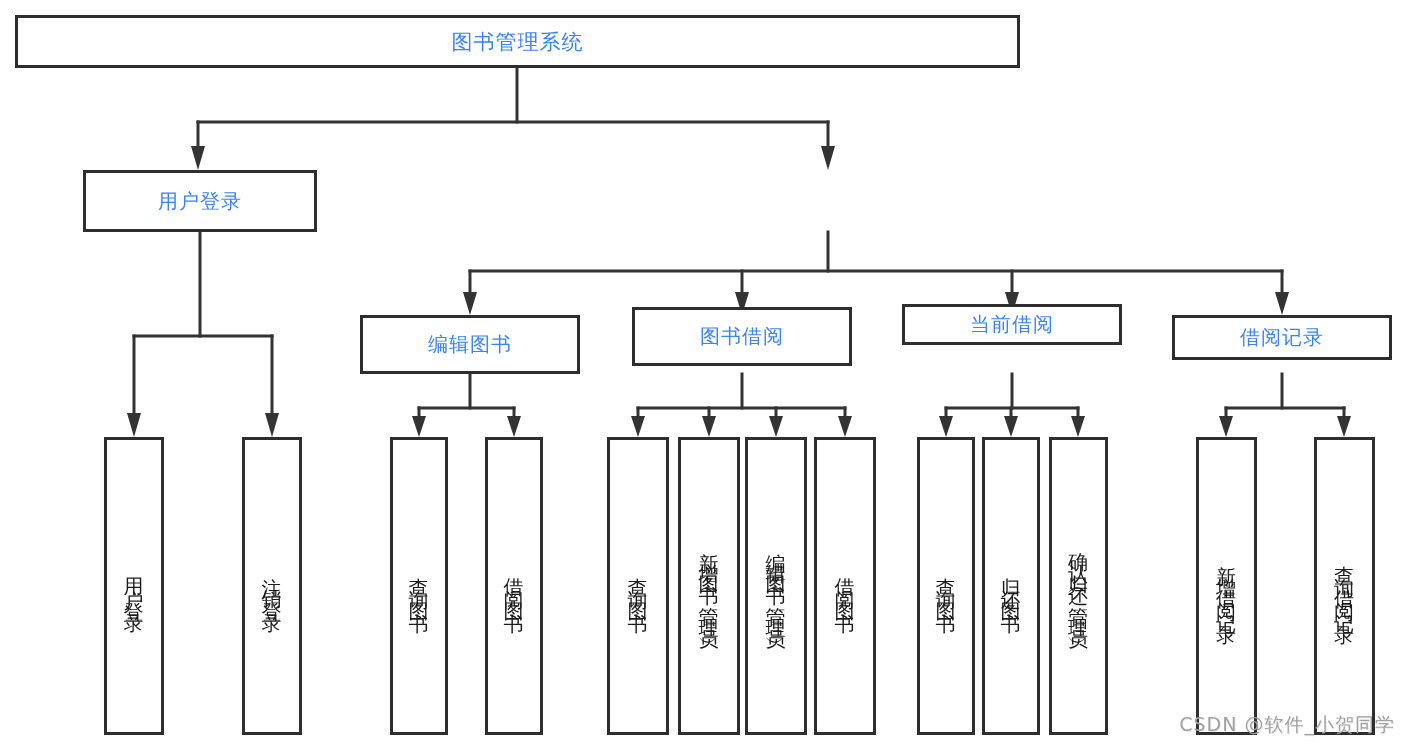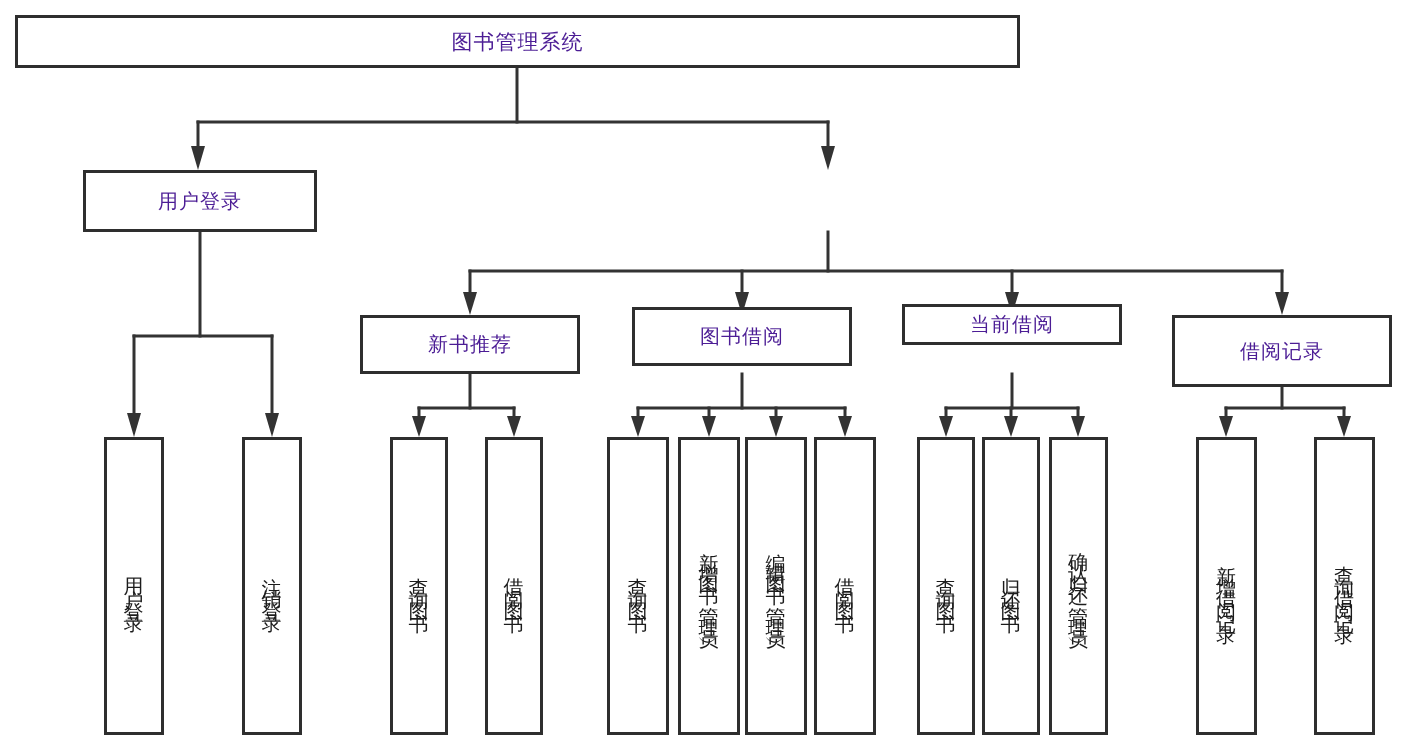--- a/index.html
+++ b/index.html
@@ -18,21 +18,21 @@
     pointer-events: none;
   }
   .box {
     position: absolute;
     box-sizing: border-box;
     border: 3px solid #2e2e2e;
     background: #ffffff;
     display: flex;
     align-items: center;
     justify-content: center;
-    color: #4c1d95;
+    color: #3b82f6;
     font-size: 20px;
     letter-spacing: 1px;
     text-align: center;
     white-space: nowrap;
   }
   .box.root { font-size: 21px; }
   .vbox {
     position: absolute;
     box-sizing: border-box;
     border: 3px solid #2e2e2e;
@@ -143,24 +143,24 @@
         <line x1="1344" y1="408" x2="1344" y2="418"></line>
         <polygon points="1337,416 1351,416 1344,437" stroke="none"></polygon>
       </g>
     </g>
   </svg>
 
   <div class="box root" style="left:15px; top:15px; width:1005px; height:53px;">图书管理系统</div>
 
   <div class="box" style="left:83px; top:170px; width:234px; height:62px;">用户登录</div>
 
-  <div class="box" style="left:360px; top:315px; width:220px; height:59px;">新书推荐</div>
+  <div class="box" style="left:360px; top:315px; width:220px; height:59px;">编辑图书</div>
   <div class="box" style="left:632px; top:307px; width:220px; height:59px;">图书借阅</div>
   <div class="box" style="left:902px; top:304px; width:220px; height:41px;">当前借阅</div>
-  <div class="box" style="left:1172px; top:315px; width:220px; height:72px;">借阅记录</div>
+  <div class="box" style="left:1172px; top:315px; width:220px; height:45px;">借阅记录</div>
 
   <div class="vbox" style="left:104px; top:437px; width:60px; height:298px;">
     <span class="vlabel">用户登录</span>
   </div>
   <div class="vbox" style="left:242px; top:437px; width:60px; height:298px;">
     <span class="vlabel">注销登录</span>
   </div>
 
   <div class="vbox" style="left:390px; top:437px; width:58px; height:298px;">
     <span class="vlabel">查询图书</span>
@@ -192,14 +192,15 @@
     <span class="vlabel">确认归还（管理员）</span>
   </div>
 
   <div class="vbox" style="left:1196px; top:437px; width:61px; height:298px;">
     <span class="vlabel">新增借阅记录</span>
   </div>
   <div class="vbox" style="left:1314px; top:437px; width:61px; height:298px;">
     <span class="vlabel">查询借阅记录</span>
   </div>
 
+  <div id="watermark">CSDN @软件_小贺同学</div>
 
 </div>
 
 </body></html>

